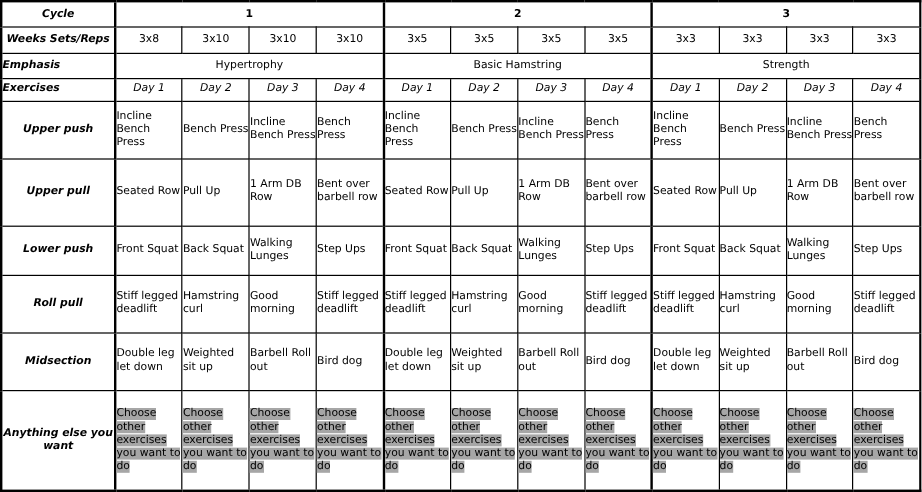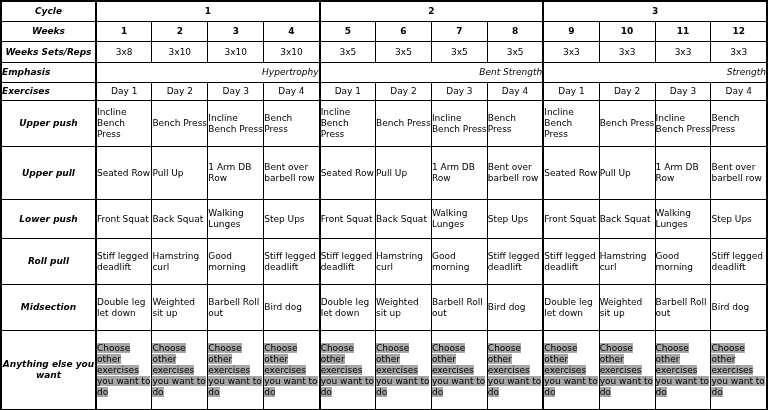--- a/index.html
+++ b/index.html
@@ -56,22 +56,21 @@
   .reps-cell {
     text-align: center;
     font-weight: bold;
     font-size: 9.5px;
   }
   .cycle-cell { height: 19px; }
   .week-cell  { height: 19px; }
   .reps-cell  { height: 20px; font-weight: normal; font-size: 9.5px; }
 
   .emphasis-cell {
-    text-align: right;
-    font-style: italic;
+    text-align: center;
     font-size: 9.5px;
     height: 19px;
   }
 
   .note-cell {
     text-align: center;
     font-style: italic;
     font-weight: bold;
     font-size: 9.5px;
     height: 18px;
@@ -82,20 +81,21 @@
   }
   .note-cell .ulink {
     font-weight: normal;
     text-decoration: underline;
     text-decoration-color: #5b6fc9;
     color: #000000;
   }
 
   .day-cell {
     text-align: center;
+    font-style: italic;
     font-size: 9.5px;
     height: 17px;
   }
 
   
   .ex-cell {
     text-align: left;
     padding: 2px 3px 2px 4px;
     font-size: 9px;
     line-height: 11.5px;
@@ -137,56 +137,41 @@
 <table id="program-table">
 
   <tbody>
       <tr>
     <td class="lbl lbl-center tbl-edge-l tbl-edge-t">Cycle</td>
     <td class="cycle-cell cyc-start tbl-edge-t" colspan="4">1</td>
     <td class="cycle-cell cyc-start tbl-edge-t" colspan="4">2</td>
     <td class="cycle-cell cyc-start tbl-edge-t tbl-edge-r" colspan="4">3</td>
   </tr>
 
-  <tr>
-    <td class="lbl lbl-center tbl-edge-l">Weeks</td>
-    <td class="week-cell cyc-start">1</td>
-    <td class="week-cell">2</td>
-    <td class="week-cell">3</td>
-    <td class="week-cell">4</td>
-    <td class="week-cell cyc-start">5</td>
-    <td class="week-cell">6</td>
-    <td class="week-cell">7</td>
-    <td class="week-cell">8</td>
-    <td class="week-cell cyc-start">9</td>
-    <td class="week-cell">10</td>
-    <td class="week-cell">11</td>
-    <td class="week-cell tbl-edge-r">12</td>
-  </tr>
 
   <tr>
     <td class="lbl lbl-center tbl-edge-l">Weeks Sets/Reps</td>
     <td class="reps-cell cyc-start">3x8</td>
     <td class="reps-cell">3x10</td>
     <td class="reps-cell">3x10</td>
     <td class="reps-cell">3x10</td>
     <td class="reps-cell cyc-start">3x5</td>
     <td class="reps-cell">3x5</td>
     <td class="reps-cell">3x5</td>
     <td class="reps-cell">3x5</td>
     <td class="reps-cell cyc-start">3x3</td>
     <td class="reps-cell">3x3</td>
     <td class="reps-cell">3x3</td>
     <td class="reps-cell tbl-edge-r">3x3</td>
   </tr>
 
   <tr>
     <td class="lbl lbl-left tbl-edge-l">Emphasis</td>
     <td class="emphasis-cell cyc-start" colspan="4">Hypertrophy</td>
-    <td class="emphasis-cell cyc-start" colspan="4">Bent Strength</td>
+    <td class="emphasis-cell cyc-start" colspan="4">Basic Hamstring</td>
     <td class="emphasis-cell cyc-start tbl-edge-r" colspan="4">Strength</td>
   </tr>
 
 
   <tr>
     <td class="lbl lbl-left tbl-edge-l">Exercises</td>
     <td class="day-cell cyc-start">Day 1</td>
     <td class="day-cell">Day 2</td>
     <td class="day-cell">Day 3</td>
     <td class="day-cell">Day 4</td>

